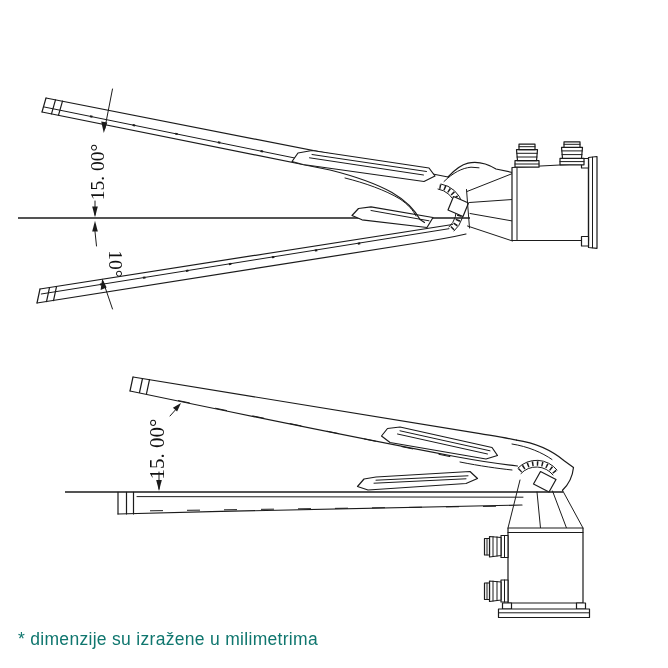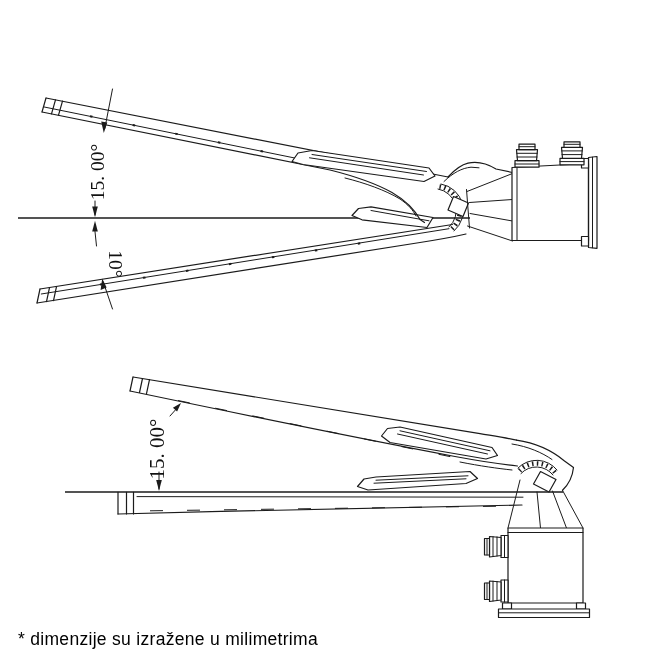--- a/index.html
+++ b/index.html
@@ -20,21 +20,21 @@
   .dash {fill:none;stroke:#1b1b1b;stroke-width:1;stroke-dasharray:13 24;}
   .dash2{fill:none;stroke:#1b1b1b;stroke-width:1;stroke-dasharray:12 26;}
   .teeth{fill:none;stroke:#1b1b1b;stroke-width:4.6;stroke-dasharray:1.5 3.3;}
   .dimtext{
     font-family:"Liberation Serif", serif;
     fill:#111111;
   }
   .footnote{
     position:absolute;left:18px;top:629px;
     font-size:17.5px;letter-spacing:.3px;
-    color:#000000;font-weight:500;
+    color:#0f766e;font-weight:500;
   }
 </style>
 </head>
 <body>
 
 <div class="canvas">
 <svg width="668" height="668" viewBox="0 0 668 668">
 
   <g>
 

